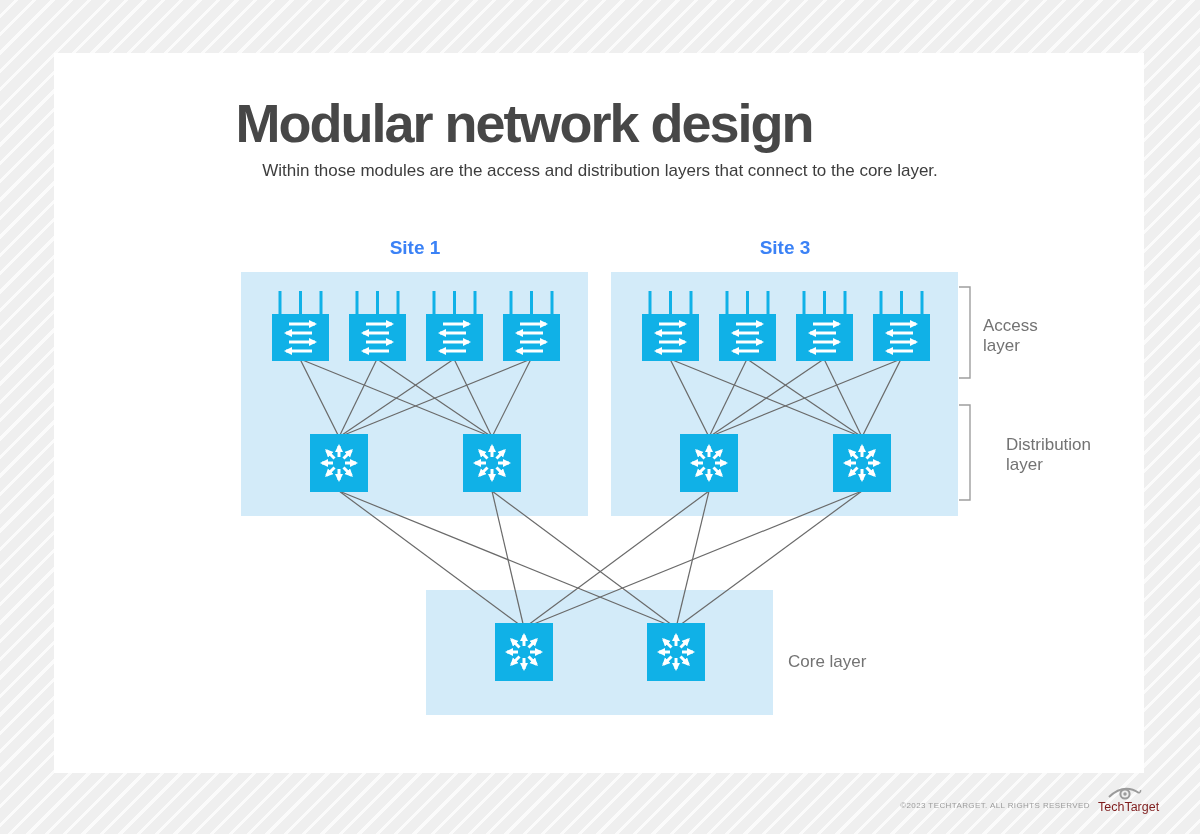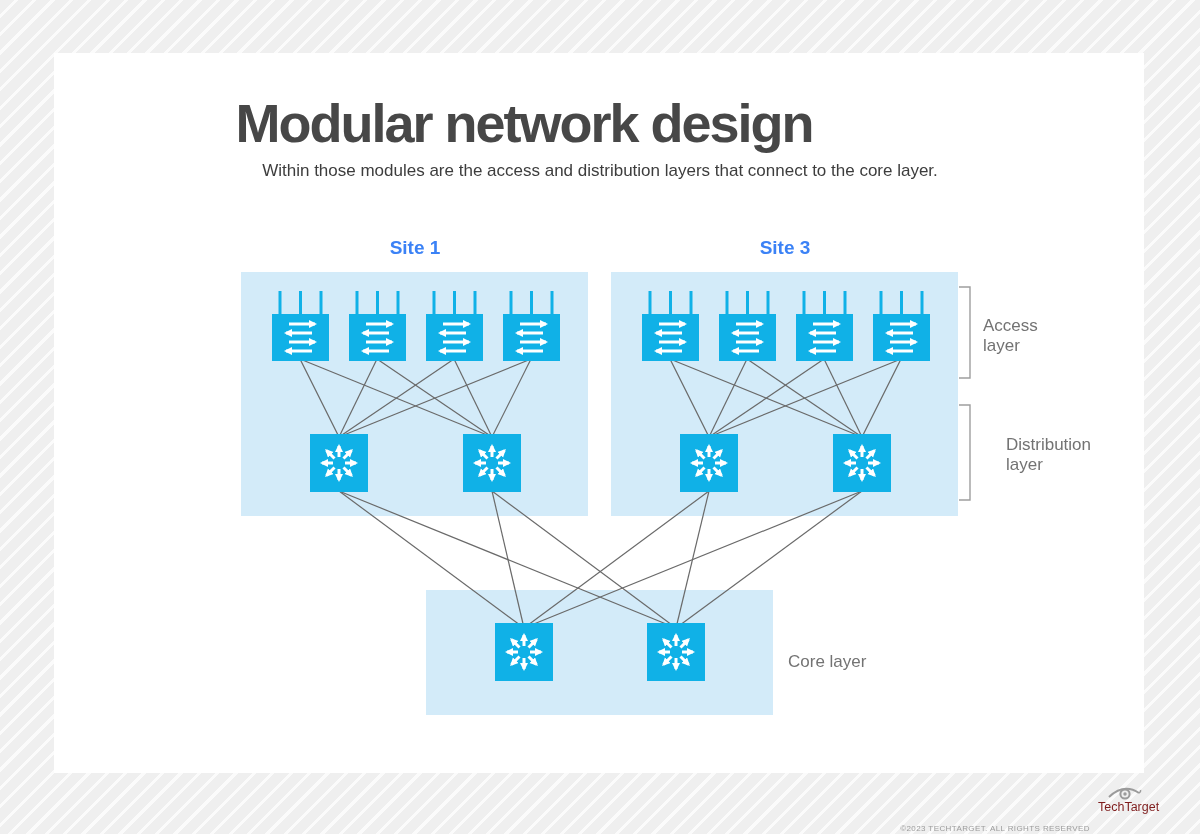--- a/index.html
+++ b/index.html
@@ -24,21 +24,21 @@
     font-size:17px;line-height:23px;color:#3d3d3d;
   }
   .site-label{
     top:237px;width:200px;text-align:center;
     font-size:19px;font-weight:bold;color:#3b82f6;
   }
   .layer-label{
     font-size:17px;line-height:19.5px;color:#737373;
   }
   .footer-copy{
-    left:700px;top:824px;width:390px;text-align:right;
+    left:700px;top:801px;width:390px;text-align:right;
     font-size:8px;letter-spacing:.4px;color:#9c9c9c;
   }
   .brand{
     left:1098px;top:784px;width:54px;text-align:center;color:#7f1d1d;
   }
   .brand .brand-name{font-size:12.5px;letter-spacing:0;margin-top:-1px;}
   svg{display:block;}
   .diagram-svg{position:absolute;left:0;top:0;}
   .site-box{fill:var(--site-blue);}
   .net-line{stroke:#6a6a6a;stroke-width:1.2;fill:none;}

